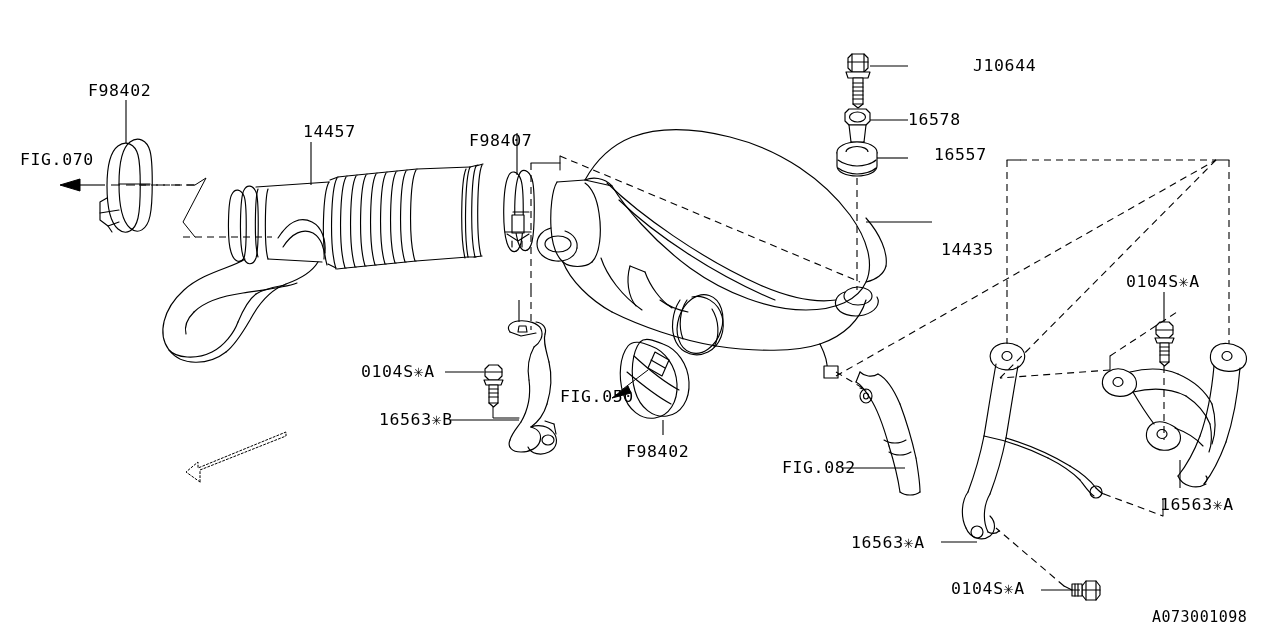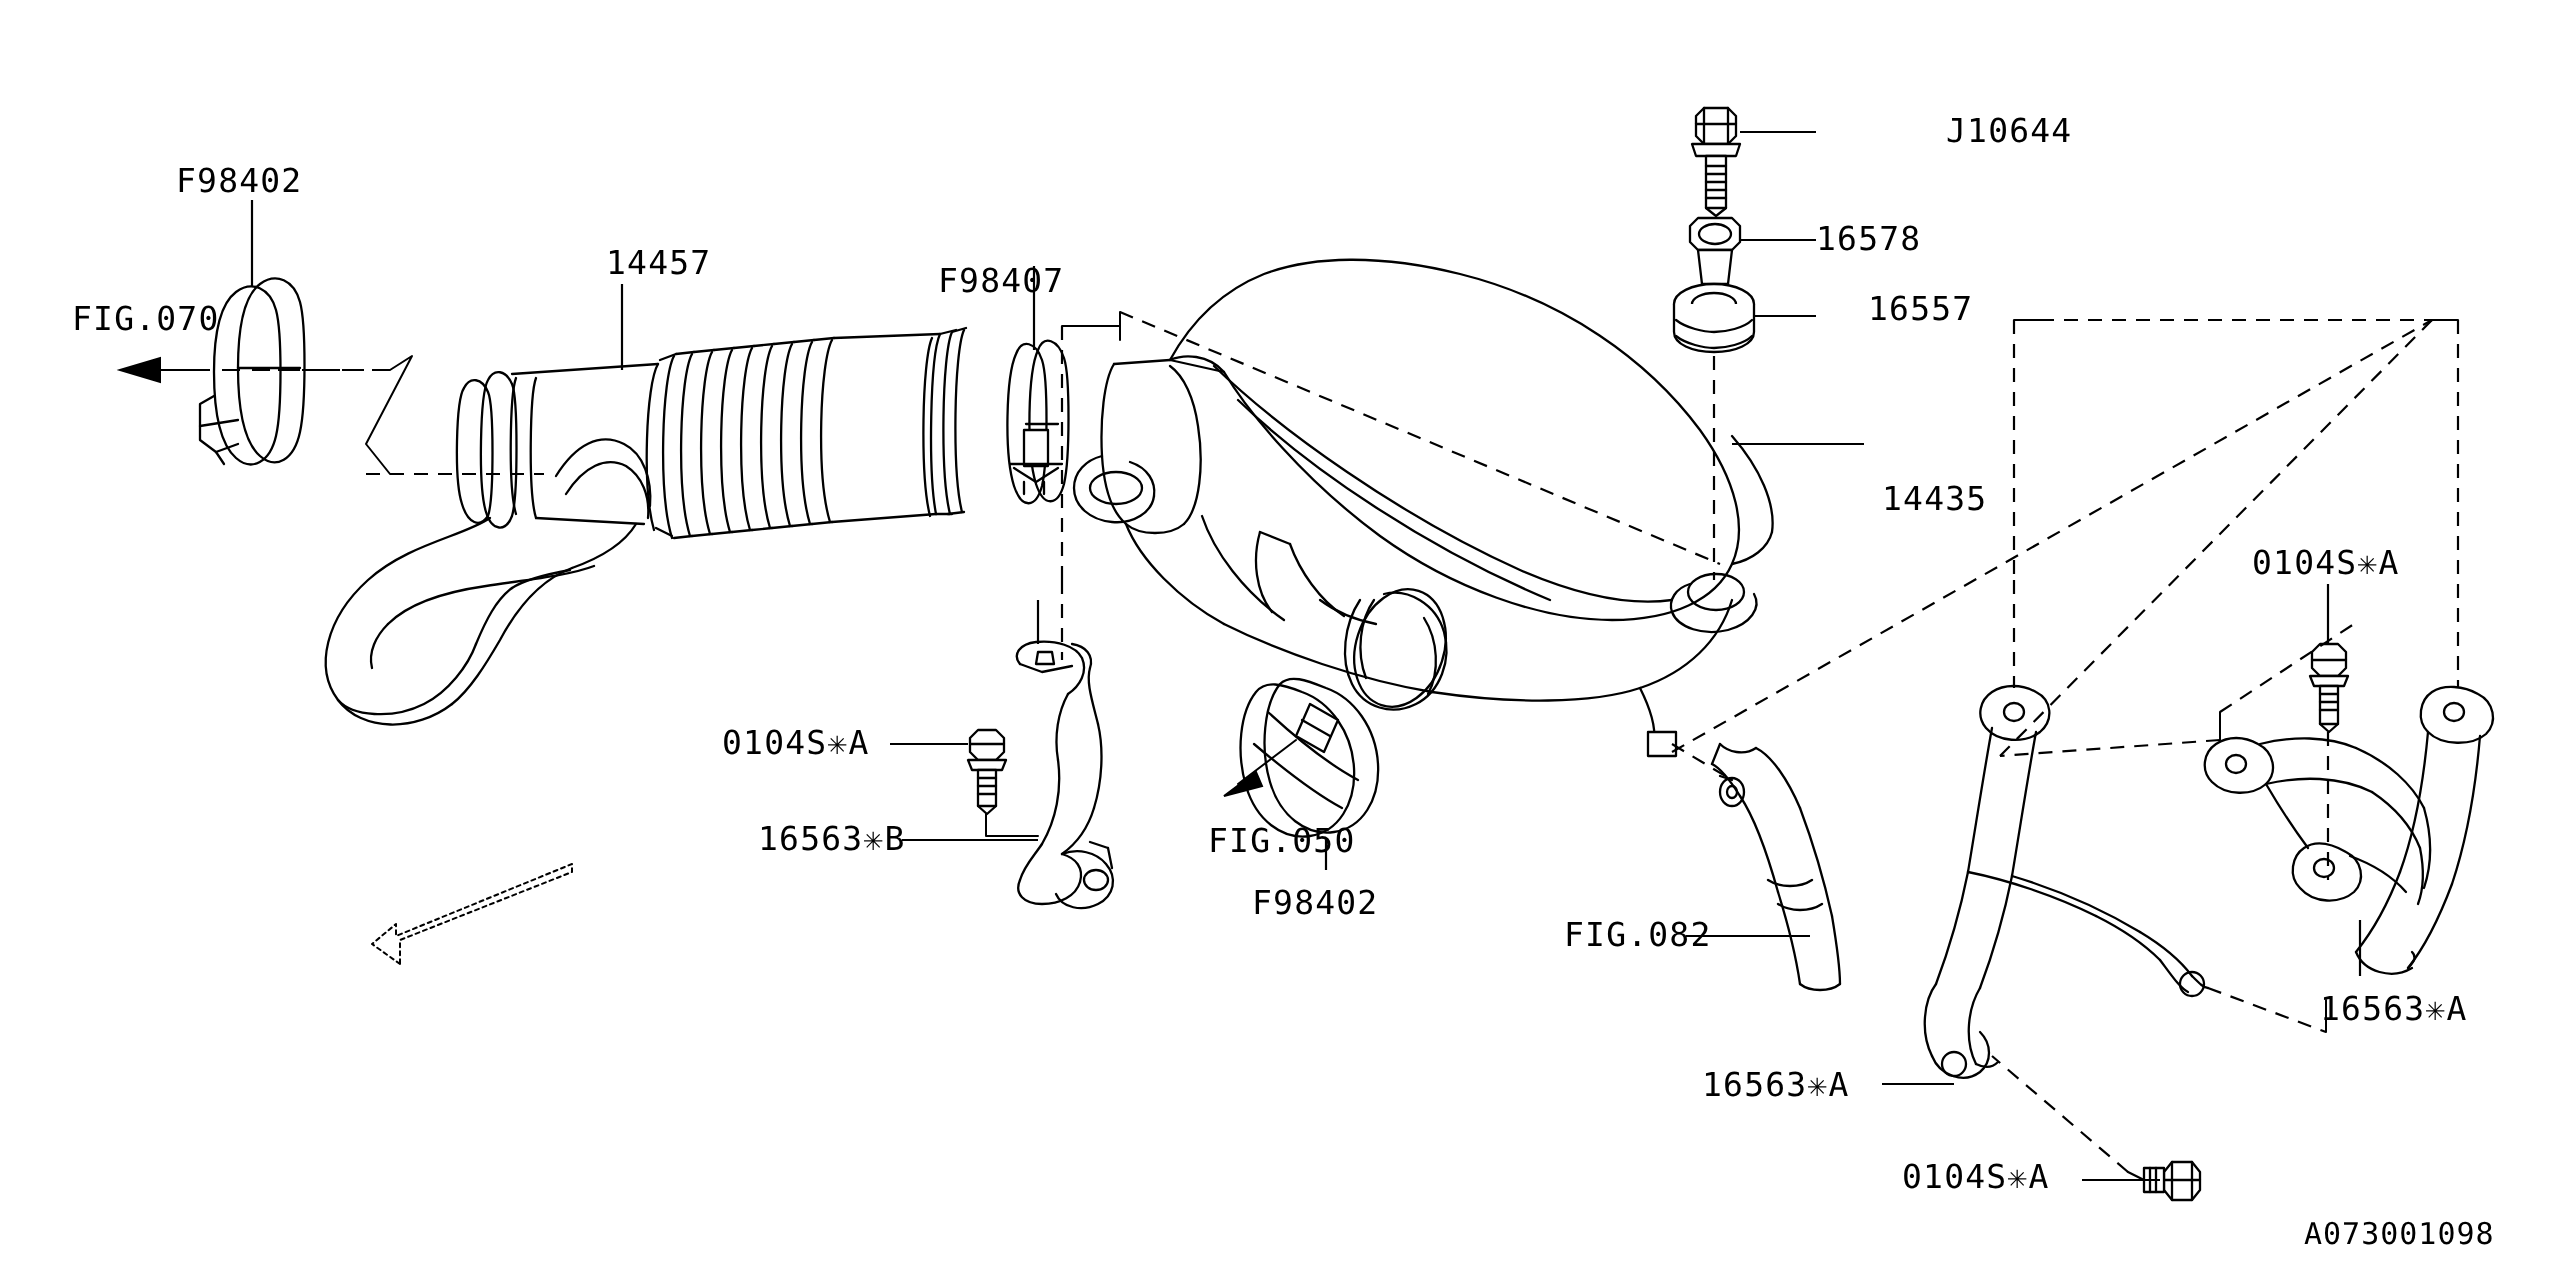--- a/index.html
+++ b/index.html
@@ -392,30 +392,30 @@
 
     <path class="dash2" d="M1104 494 L1163 516"></path>
     <path class="lnT" d="M1163 516 L1163 500"></path>
 
     <g>
       <path class="lnT" stroke-dasharray="2 2" d="M200 482 L186 472 L198 462 L198 468 L286 432 L286 436 L200 470 Z"></path>
     </g>
   </svg>
 
   <span class="lbl" style="left:88px;top:83px;">F98402</span>
-  <span class="lbl" style="left:36px;top:152px;text-align:right;">FIG.070</span>
+  <span class="lbl" style="left:20px;top:152px;text-align:right;">FIG.070</span>
   <span class="lbl" style="left:281px;top:124px;margin-left:22px;">14457</span>
   <span class="lbl" style="left:469px;top:133px;">F98407</span>
   <span class="lbl" style="left:944px;top:58px;margin-left:29px;">J10644</span>
   <span class="lbl" style="left:908px;top:112px;">16578</span>
   <span class="lbl" style="left:924px;top:147px;margin-left:10px;">16557</span>
   <span class="lbl" style="left:941px;top:214px;margin-top:28px;">14435</span>
   <span class="lbl" style="left:361px;top:364px;">0104S✳A</span>
   <span class="lbl" style="left:379px;top:412px;">16563✳B</span>
-  <span class="lbl" style="left:560px;top:413px;margin-left:44px;">FIG.050</span>
+  <span class="lbl" style="left:560px;top:389px;">FIG.050</span>
   <span class="lbl" style="left:626px;top:444px;">F98402</span>
   <span class="lbl" style="left:782px;top:460px;">FIG.082</span>
   <span class="lbl" style="left:851px;top:535px;">16563✳A</span>
   <span class="lbl" style="left:951px;top:581px;">0104S✳A</span>
   <span class="lbl" style="left:1160px;top:497px;">16563✳A</span>
   <span class="lbl" style="left:1126px;top:274px;">0104S✳A</span>
 
   <span class="code" style="left:1152px;top:608px;">A073001098</span>
 
 </div>

